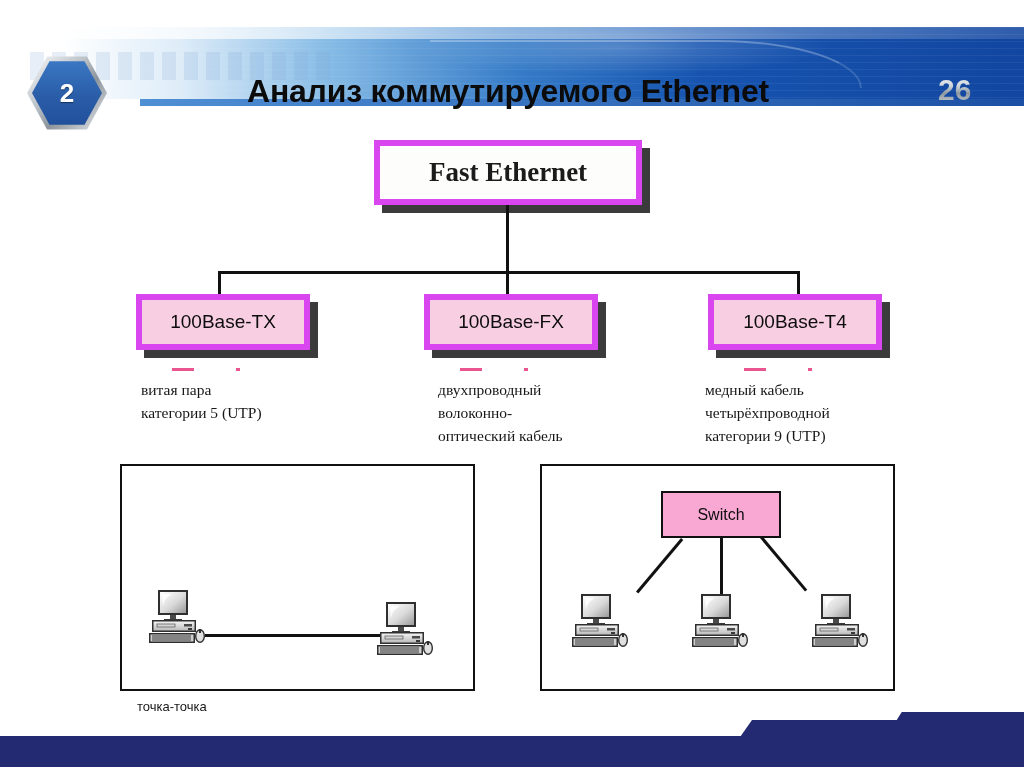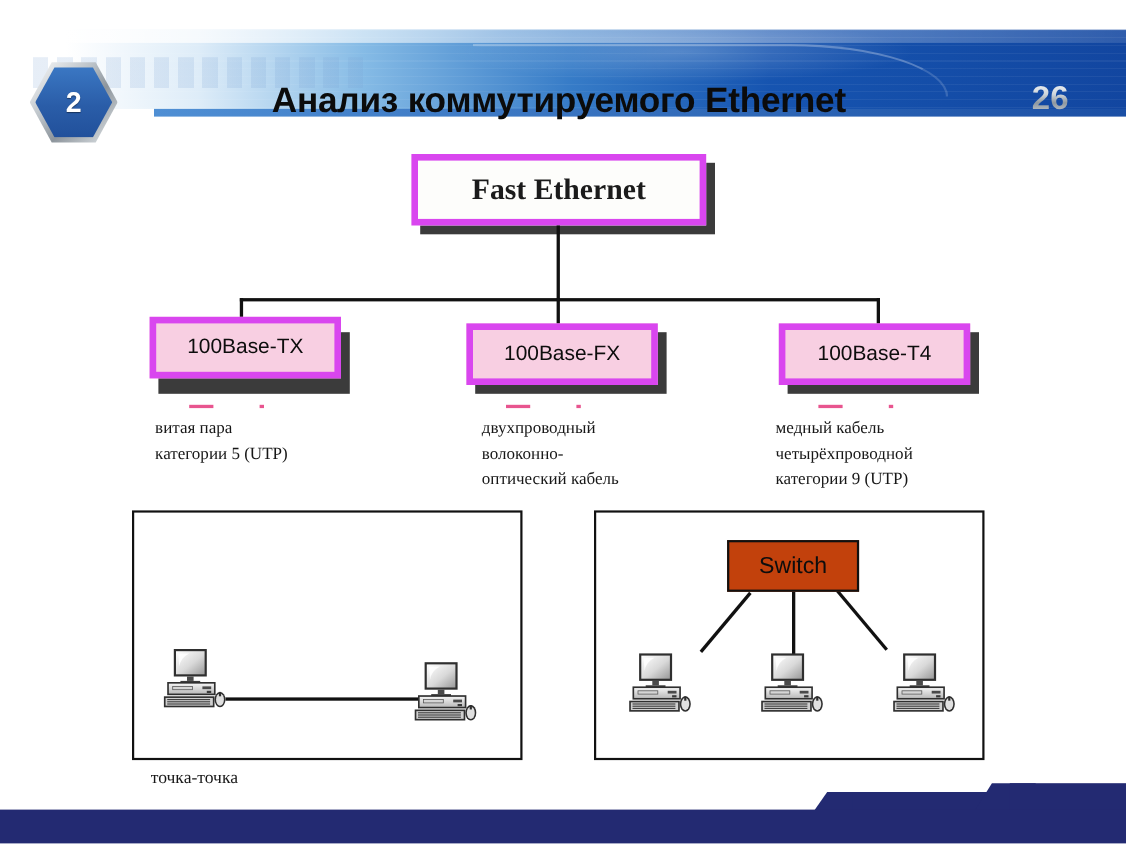--- a/index.html
+++ b/index.html
@@ -127,21 +127,21 @@
     left:374px;top:140px;width:268px;height:65px;background:#fdfdfb;
     font-family:"Liberation Serif",serif;font-size:27px;font-weight:bold;color:#1b1b1b;
   }
   .root-shadow{left:382px;top:148px;width:268px;height:65px;}
 
   .leaf{
     width:174px;height:56px;background:#f8cfe2;
     font-family:"Liberation Sans",sans-serif;font-size:19px;color:#0d0d0d;
   }
   .leaf-sh{width:174px;height:56px;}
-  .leaf1{left:136px;top:288px;}
+  .leaf1{left:136px;top:294px;}
   .leaf1s{left:144px;top:302px;}
   .leaf2{left:424px;top:294px;}
   .leaf2s{left:432px;top:302px;}
   .leaf3{left:708px;top:294px;}
   .leaf3s{left:716px;top:302px;}
 
   .conn{position:absolute;background:#111111;}
   .conn-v-root{left:506px;top:205px;width:3px;height:68px;}
   .conn-h{left:218px;top:271px;width:582px;height:3px;}
   .conn-v1{left:218px;top:271px;width:3px;height:25px;}
@@ -161,30 +161,30 @@
   .desc3{left:705px;top:378px;}
 
   
   .panel{
     position:absolute;border:2px solid #111111;background:#ffffff;box-sizing:border-box;
   }
   .panel-left{left:120px;top:464px;width:355px;height:227px;}
   .panel-right{left:540px;top:464px;width:355px;height:227px;}
 
   .panel-label{
-    position:absolute;font-family:Liberation Serif, serif;font-size:16px;color:#171717;
+    position:absolute;font-family:Liberation Sans, sans-serif;font-size:13px;color:#171717;
   }
   .label-left{left:137px;top:699px;}
   .label-right{left:541px;top:699px;margin-top:48px;}
 
   .switch-box{
     position:absolute;left:661px;top:491px;width:120px;height:47px;
-    background:#c2410c;border:2px solid #111111;box-sizing:border-box;
+    background:#f9a8d4;border:2px solid #111111;box-sizing:border-box;
     display:flex;align-items:center;justify-content:center;
-    font-family:"Liberation Sans",sans-serif;font-size:21px;color:#0d0d0d;
+    font-family:"Liberation Sans",sans-serif;font-size:16px;color:#0d0d0d;
   }
 
   
   .pc{position:absolute;width:64px;height:58px;}
   .pc svg{display:block;width:64px;height:58px;}
 
   .pc-p2p-a{left:146px;top:588px;}
   .pc-p2p-b{left:374px;top:600px;}
   .p2p-link{position:absolute;left:205px;top:634px;width:177px;height:3px;background:#111111;}
 

